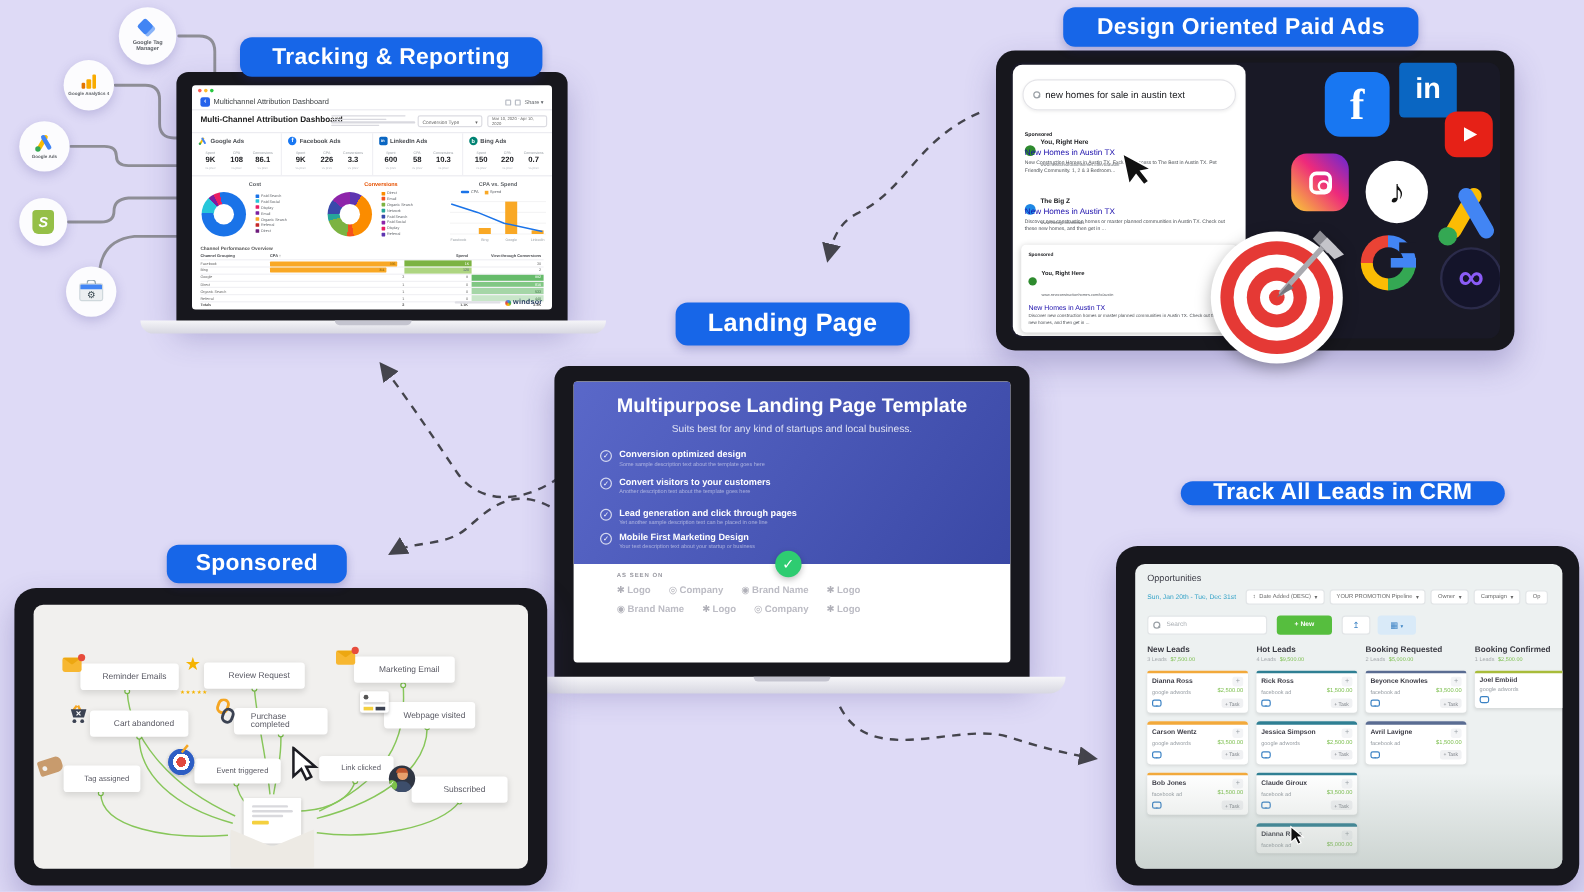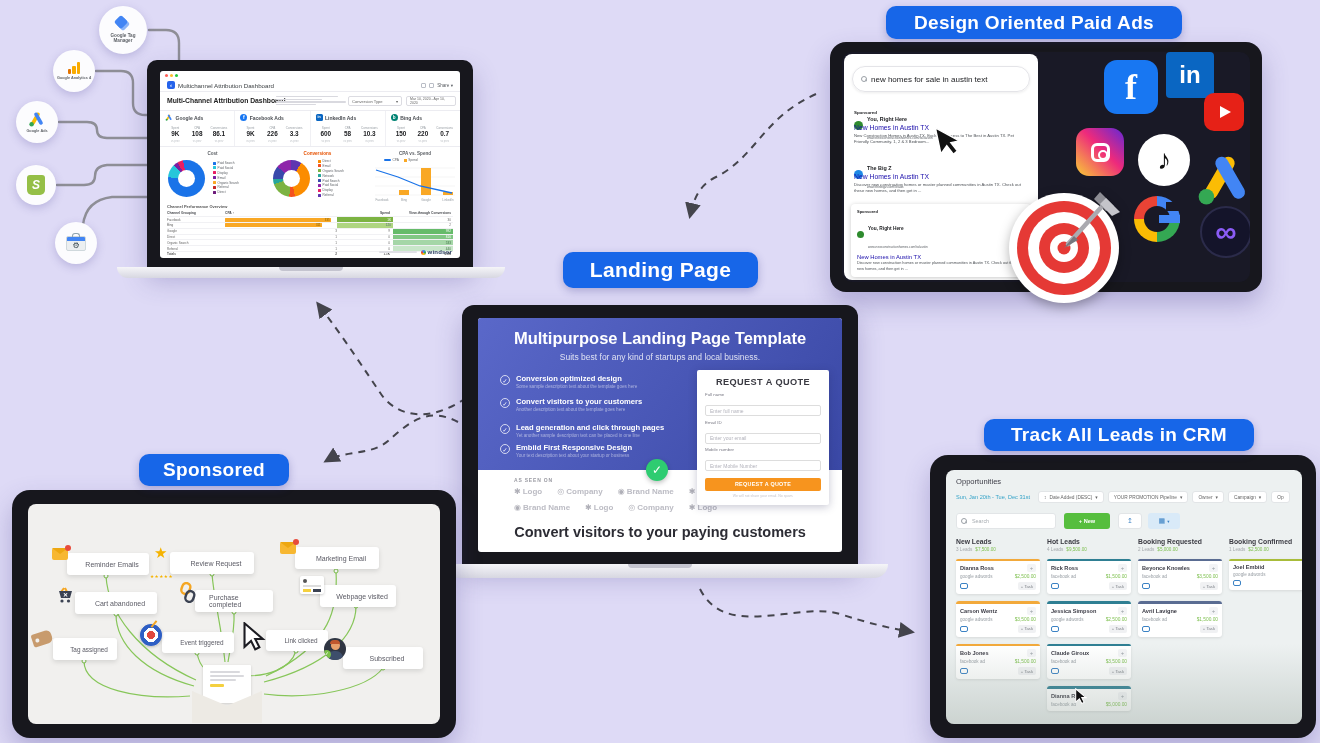--- a/index.html
+++ b/index.html
@@ -225,24 +225,25 @@
     <span style="position:relative;width:18px;height:20px;background:#95bf47;border-radius:3px 3px 5px 5px;color:#fff;font-weight:700;font-style:italic;font-size:12px;text-align:center;line-height:20px">S</span>
   </div>
   <div class="circ" style="left:55px;top:222px;width:42px;height:42px">
     <span style="position:relative;width:20px;height:15px;background:#eceff1;border:1px solid #cfd8dc;border-radius:2px">
       <i class="abs" style="left:0;top:0;width:100%;height:4.5px;background:#4285f4;border-radius:1px 1px 0 0"></i>
       <i class="abs" style="left:50%;top:-4px;transform:translateX(-50%);width:8px;height:4px;border:1.6px solid #90a4ae;border-bottom:none;border-radius:3px 3px 0 0"></i>
       <span class="abs" style="left:0;right:0;top:4px;text-align:center;font-size:8px;color:#37474f">⚙</span>
     </span>
   </div>
 
+  <div class="pill" style="left:200px;top:31px;width:252px;height:33px;font-size:19px">Tracking &amp; Reporting</div>
   <div class="pill" style="left:886px;top:6px;width:296px;height:33px;font-size:19px">Design Oriented Paid Ads</div>
   <div class="pill" style="left:563px;top:252px;width:195px;height:36px;font-size:21px">Landing Page</div>
   <div class="pill" style="left:139px;top:454px;width:150px;height:32px;font-size:19px">Sponsored</div>
-  <div class="pill" style="left:984px;top:419px;width:270px;height:32px;font-size:19px">Track All Leads in CRM</div>
+  <div class="pill" style="left:984px;top:401px;width:270px;height:20px;font-size:19px">Track All Leads in CRM</div>
 
   <div class="bezel" style="left:147px;top:60px;width:326px;height:208px;border-radius:10px 10px 0 0"></div>
   <div class="screen d-screen" style="left:160px;top:71px;width:300px;height:187px">
     <div class="d-dots">
         <i style="background:#ff5f57"></i>
         <i style="background:#febc2e"></i>
         <i style="background:#28c840"></i>
       </div>
     <div class="d-titlebar">
       <span class="d-logo">‹</span>
@@ -608,50 +609,38 @@
         <div class="l-ft">Convert visitors to your customers</div>
           <div class="l-fd">Another description text about the template goes here</div>
       </div>
       <div class="l-feat" style="top:105px">
         <span class="l-check">✓</span>
         <div class="l-ft">Lead generation and click through pages</div>
           <div class="l-fd">Yet another sample description text can be placed in one line</div>
       </div>
       <div class="l-feat" style="top:125px">
         <span class="l-check">✓</span>
-        <div class="l-ft">Embiid First Responsive Design</div>
+        <div class="l-ft">Mobile First Marketing Design</div>
           <div class="l-fd">Your text description text about your startup or business</div>
       </div>
-    </div>
-    <div class="l-form">
-      <div class="l-formtitle">REQUEST A QUOTE</div>
-      <div class="l-lab">Full name</div>
-      <input class="l-input" placeholder="Enter full name" style="">
-      <div class="l-lab">Email ID</div>
-      <input class="l-input" placeholder="Enter your email" style="">
-      <div class="l-lab">Mobile number</div>
-      <input class="l-input" placeholder="Enter Mobile Number" style="">
-      <button class="l-btn">REQUEST A QUOTE</button>
-      <div class="l-disc">We will not share your email. No spam.</div>
     </div>
     <div class="l-checkbig">✓</div>
     <div class="l-aso">AS SEEN ON</div>
     <div class="l-logos" style="top:169px">
       <span><b>✱</b><span>Logo</span></span>
       <span><b>◎</b><span>Company</span></span>
       <span><b>◉</b><span>Brand Name</span></span>
       <span><b>✱</b><span>Logo</span></span>
     </div>
     <div class="l-logos" style="top:185px">
       <span><b>◉</b><span>Brand Name</span></span>
       <span><b>✱</b><span>Logo</span></span>
       <span><b>◎</b><span>Company</span></span>
       <span><b>✱</b><span>Logo</span></span>
     </div>
-    <div class="l-tag">Convert visitors to your paying customers</div>
   </div>
   <div class="base" style="left:432px;top:564px;width:456px;height:14px">
       <span class="notch"></span>
     </div>
 
   <div class="bezel" style="left:12px;top:490px;width:444px;height:248px;border-radius:18px"></div>
   <div class="screen m-screen" style="left:28px;top:504px;width:412px;height:220px">
     <svg class="abs" style="left:0;top:0;z-index:1" width="412" height="220" viewBox="0 0 412 220">
       <g fill="none" stroke="#7cc24a" stroke-width="1.2" opacity=".9">
         <path d="M78,72 C80,108 110,150 168,176"></path>

